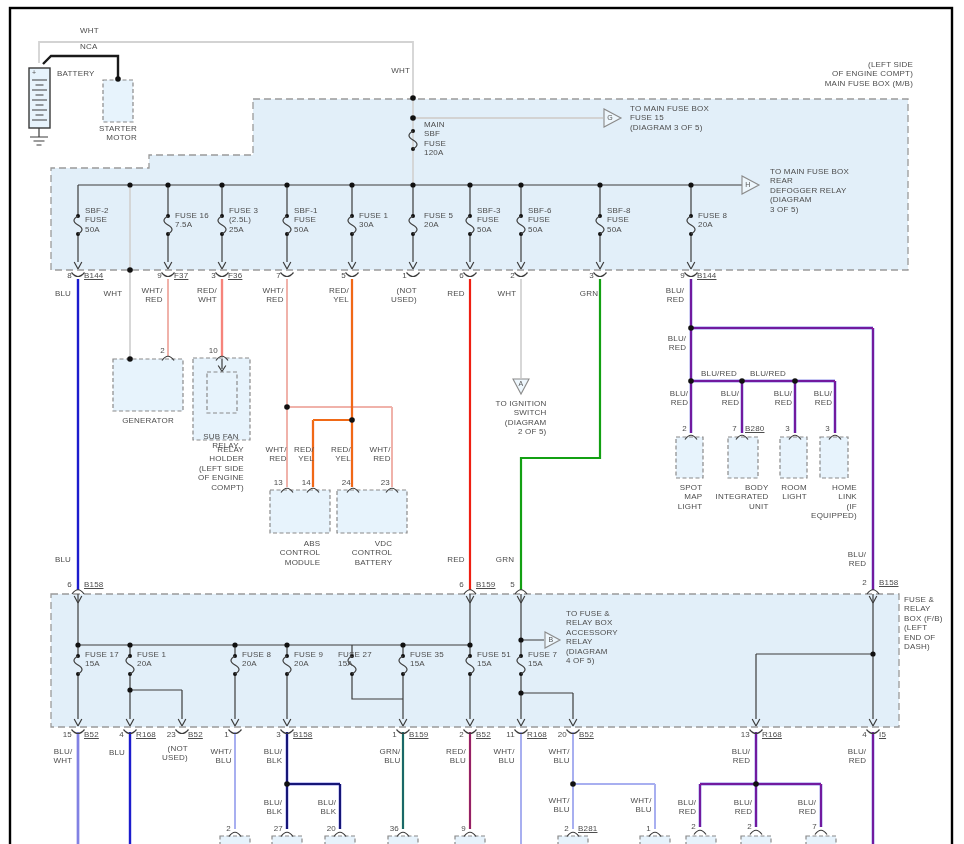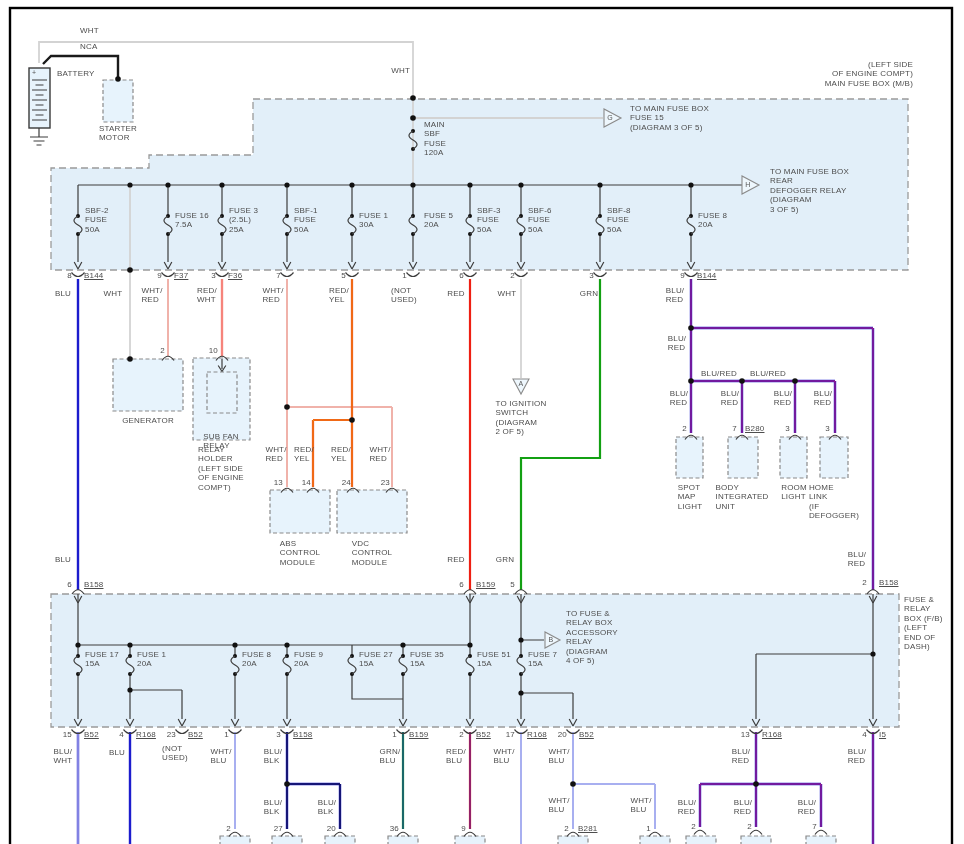--- a/index.html
+++ b/index.html
@@ -1,21 +1,21 @@
 <!DOCTYPE html>
 <html><head>
 <meta charset="utf-8">
 <style>
   html,body{margin:0;padding:0;background:#fff;}
   #stage{position:relative;width:964px;height:844px;background:#fff;overflow:hidden;
          font-family:"Liberation Sans",sans-serif;}
   #wires{position:absolute;left:0;top:0;}
   .lb{position:absolute;font-size:8px;line-height:1.18;color:#4d4d4d;white-space:pre-line;
       width:max-content;letter-spacing:.2px;}
-  .c{text-align:left;transform:translateX(-50%);}
+  .c{text-align:right;transform:translateX(-50%);}
   .r{text-align:right;transform:translateX(-100%);}
   .u{text-decoration:underline;}
   .tl{font-size:7px;color:#555;}
   
   .k{stroke:#3d3d3d;stroke-width:1.2;fill:none}
   .k2{stroke:#1a1a1a;stroke-width:2.4;fill:none}
   .gy{stroke:#d3d3d3;stroke-width:1.8;fill:none}
   .blu{stroke:#1c1ccd;stroke-width:2.4;fill:none}
   .pnk{stroke:#f0b2aa;stroke-width:2;fill:none}
   .red{stroke:#ee1f12;stroke-width:2.2;fill:none}
@@ -342,21 +342,21 @@
 RED</div>
 <div class="lb r" style="left:283px;top:478px">13</div>
 <div class="lb r" style="left:311px;top:478px">14</div>
 <div class="lb r" style="left:351px;top:478px">24</div>
 <div class="lb r" style="left:390px;top:478px">23</div>
 <div class="lb c" style="left:300px;top:539px">ABS
 CONTROL
 MODULE</div>
 <div class="lb c" style="left:372px;top:539px">VDC
 CONTROL
-MODULE</div>
+BATTERY</div>
 <div class="lb c" style="left:521px;top:399px">TO IGNITION
 SWITCH
 (DIAGRAM
 2 OF 5)</div>
 
 <div class="lb c" style="left:677px;top:334px">BLU/
 RED</div>
 <div class="lb c" style="left:719px;top:369px">BLU/RED</div>
 <div class="lb c" style="left:768px;top:369px">BLU/RED</div>
 <div class="lb c" style="left:679px;top:389px">BLU/
@@ -376,21 +376,21 @@
 MAP
 LIGHT</div>
 <div class="lb c" style="left:742px;top:483px">BODY
 INTEGRATED
 UNIT</div>
 <div class="lb c" style="left:794px;top:483px">ROOM
 LIGHT</div>
 <div class="lb c" style="left:834px;top:483px">HOME
 LINK
 (IF
-DEFOGGER)</div>
+EQUIPPED)</div>
 
 <div class="lb c" style="left:63px;top:555px">BLU</div>
 <div class="lb c" style="left:456px;top:555px">RED</div>
 <div class="lb c" style="left:505px;top:555px">GRN</div>
 <div class="lb c" style="left:857px;top:550px">BLU/
 RED</div>
 
 <div class="lb r" style="left:72px;top:580px">6</div>
 <div class="lb u" style="left:84px;top:580px">B158</div>
 <div class="lb r" style="left:464px;top:580px">6</div>
@@ -412,21 +412,21 @@
 DASH)</div>
 
 <div class="lb" style="left:85px;top:650px">FUSE 17
 15A</div>
 <div class="lb" style="left:137px;top:650px">FUSE 1
 20A</div>
 <div class="lb" style="left:242px;top:650px">FUSE 8
 20A</div>
 <div class="lb" style="left:294px;top:650px">FUSE 9
 20A</div>
-<div class="lb" style="left:359px;top:650px">FUSE 27
+<div class="lb" style="left:338px;top:650px">FUSE 27
 15A</div>
 <div class="lb" style="left:410px;top:650px">FUSE 35
 15A</div>
 <div class="lb" style="left:477px;top:650px">FUSE 51
 15A</div>
 <div class="lb" style="left:528px;top:650px">FUSE 7
 15A</div>
 
 <div class="lb r" style="left:72px;top:730px">15</div>
 <div class="lb u" style="left:84px;top:730px">B52</div>
@@ -436,21 +436,21 @@
 <div class="lb u" style="left:188px;top:730px">B52</div>
 <div class="lb c" style="left:175px;top:744px">(NOT
 USED)</div>
 <div class="lb r" style="left:229px;top:730px">1</div>
 <div class="lb r" style="left:281px;top:730px">3</div>
 <div class="lb u" style="left:293px;top:730px">B158</div>
 <div class="lb r" style="left:397px;top:730px">1</div>
 <div class="lb u" style="left:409px;top:730px">B159</div>
 <div class="lb r" style="left:464px;top:730px">2</div>
 <div class="lb u" style="left:476px;top:730px">B52</div>
-<div class="lb r" style="left:515px;top:730px">17</div>
+<div class="lb r" style="left:515px;top:730px">11</div>
 <div class="lb u" style="left:527px;top:730px">R168</div>
 <div class="lb r" style="left:567px;top:730px">20</div>
 <div class="lb u" style="left:579px;top:730px">B52</div>
 <div class="lb r" style="left:750px;top:730px">13</div>
 <div class="lb u" style="left:762px;top:730px">R168</div>
 <div class="lb r" style="left:867px;top:730px">4</div>
 <div class="lb u" style="left:879px;top:730px">I5</div>
 
 <div class="lb c" style="left:63px;top:747px">BLU/
 WHT</div>

